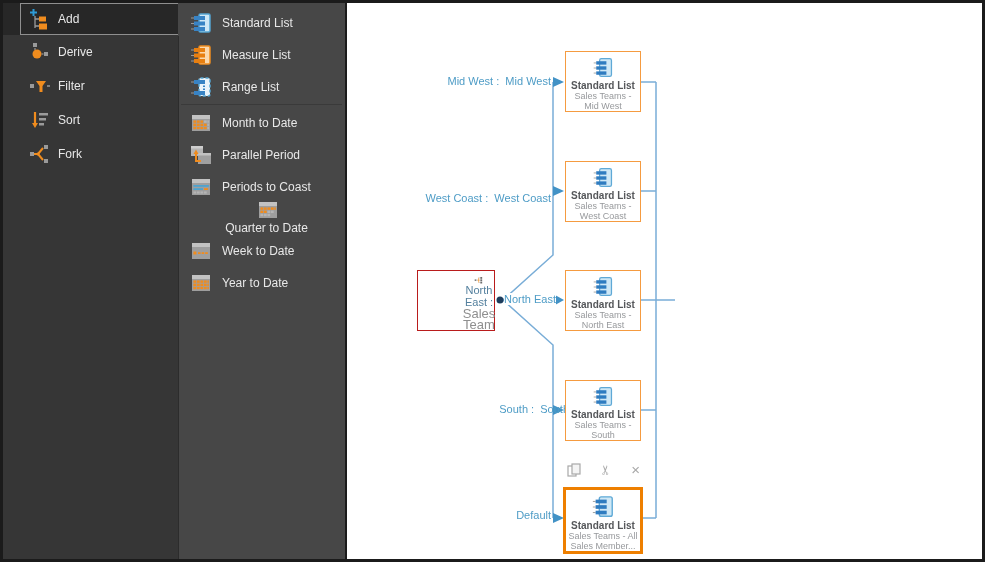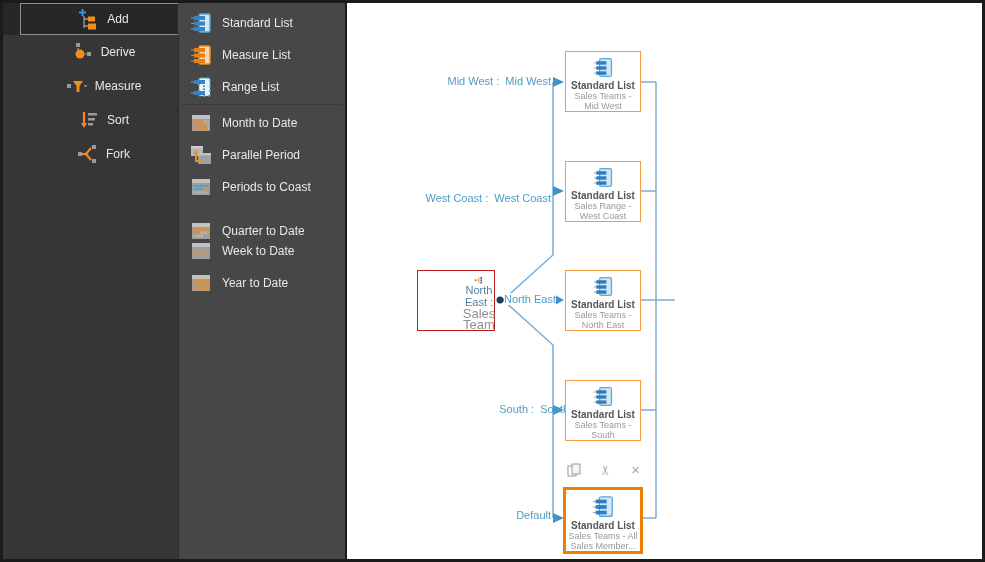--- a/index.html
+++ b/index.html
@@ -3,21 +3,21 @@
 <meta charset="utf-8">
 <style>
   html,body{margin:0;padding:0;background:#000;}
   .screen{position:relative;width:985px;height:562px;background:#1b1b1b;
           font-family:"Liberation Sans",sans-serif;overflow:hidden;}
   
   .sidebar{position:absolute;left:3px;top:3px;width:175px;height:556px;background:#363636;}
   .flyout{position:absolute;left:178px;top:3px;width:167px;height:556px;background:#474747;}
   .panel-sep{position:absolute;left:178px;top:36px;width:1px;height:523px;background:#2c2c2c;}
   .side-item{position:absolute;left:0;right:0;height:34px;display:flex;align-items:center;
-             color:#e8e8e8;font-size:12px;cursor:default;justify-content:center;}
+             color:#e8e8e8;font-size:12px;cursor:default;}
   .side-item .ico{margin-left:25px;width:24px;height:24px;flex:0 0 24px;}
   .side-item .lbl{margin-left:6px;}
   .side-item.selected{background:#272727;height:32px;}
   .side-item.selected::before{content:"";position:absolute;left:17px;top:0;right:0;bottom:0;
              border:1px solid #8f8f8f;border-right:none;pointer-events:none;}
   .fly-item{position:absolute;left:0;right:0;height:32px;display:flex;align-items:center;
             color:#e8e8e8;font-size:12px;cursor:default;}
   .fly-item .ico{margin-left:12px;width:22px;height:22px;flex:0 0 22px;}
   .fly-item .lbl{margin-left:10px;}
   .fly-sep{position:absolute;left:3px;right:3px;top:101px;height:1px;background:#3a3a3a;}
@@ -69,21 +69,21 @@
       </svg>
       <span class="lbl">Derive</span>
     </div>
 
     <div class="side-item" style="top:66px;">
       <svg class="ico" viewBox="0 0 24 24">
         <rect x="2" y="10" width="4" height="4" fill="#9a9a9a"></rect>
         <path d="M19,12 H22" stroke="#9a9a9a" stroke-width="1.5"></path>
         <polygon points="8,7 18,7 14.5,12 14.5,18 11.5,18 11.5,12" fill="#f08c1e"></polygon>
       </svg>
-      <span class="lbl">Measure</span>
+      <span class="lbl">Filter</span>
     </div>
 
     <div class="side-item" style="top:100px;">
       <svg class="ico" viewBox="0 0 24 24">
         <path d="M7,4 V16" stroke="#f08c1e" stroke-width="2.2"></path>
         <polygon points="4,15 10,15 7,20" fill="#f08c1e"></polygon>
         <rect x="11" y="5" width="9" height="2.5" fill="#9a9a9a"></rect>
         <rect x="11" y="10" width="7" height="2.5" fill="#9a9a9a"></rect>
         <rect x="11" y="15" width="5" height="2.5" fill="#9a9a9a"></rect>
       </svg>
@@ -188,21 +188,21 @@
         <g fill="#b5b5b5">
           <rect x="3.4" y="15.4" width="2.8" height="2.2"></rect>
             <rect x="6.9" y="15.4" width="2.8" height="2.2"></rect>
           <rect x="10.4" y="15.4" width="2.8" height="2.2"></rect>
             <rect x="13.9" y="15.4" width="2.8" height="2.2"></rect>
         </g>
       </svg>
       <span class="lbl">Periods to Coast</span>
     </div>
 
-    <div class="fly-item" style="top:212px;">
+    <div class="fly-item" style="top:196px;flex-direction:column;">
       <svg class="ico" viewBox="0 0 22 22">
         <rect x="2" y="3" width="18" height="4" fill="#c2c2c2"></rect>
         <rect x="2" y="7" width="18" height="12" fill="#9e9e9e"></rect>
         <g fill="#f08c1e">
           <rect x="3.4" y="8.4" width="2.8" height="2.4"></rect>
             <rect x="6.9" y="8.4" width="2.8" height="2.4"></rect>
             <rect x="10.4" y="8.4" width="2.8" height="2.4"></rect>
             <rect x="13.9" y="8.4" width="2.8" height="2.4"></rect>
             <rect x="17.4" y="8.4" width="1.5" height="2.4"></rect>
           <rect x="3.4" y="11.6" width="2.8" height="2.4"></rect>
@@ -317,21 +317,21 @@
 
     <div class="node target" style="top:158px;">
       <svg class="ico" width="26" height="26" viewBox="0 0 26 26">
         <rect x="9" y="2" width="14" height="21" rx="2" fill="#cfe8f6" stroke="#5fa9d6" stroke-width="1.5"></rect>
         <path d="M2,7 H5 M2,13 H5 M2,19 H5" stroke="#9a9a9a" stroke-width="1"></path>
         <rect x="5" y="5" width="12" height="4" fill="#2f7cc0"></rect>
         <rect x="5" y="11" width="12" height="4" fill="#2f7cc0"></rect>
         <rect x="5" y="17" width="12" height="4" fill="#2f7cc0"></rect>
       </svg>
       <div class="node-title">Standard List</div>
-      <div class="node-sub">Sales Range - West Coast</div>
+      <div class="node-sub">Sales Teams - West Coast</div>
     </div>
 
     <div class="node target" style="top:267px;">
       <svg class="ico" width="26" height="26" viewBox="0 0 26 26">
         <rect x="9" y="2" width="14" height="21" rx="2" fill="#cfe8f6" stroke="#5fa9d6" stroke-width="1.5"></rect>
         <path d="M2,7 H5 M2,13 H5 M2,19 H5" stroke="#9a9a9a" stroke-width="1"></path>
         <rect x="5" y="5" width="12" height="4" fill="#2f7cc0"></rect>
         <rect x="5" y="11" width="12" height="4" fill="#2f7cc0"></rect>
         <rect x="5" y="17" width="12" height="4" fill="#2f7cc0"></rect>
       </svg>

